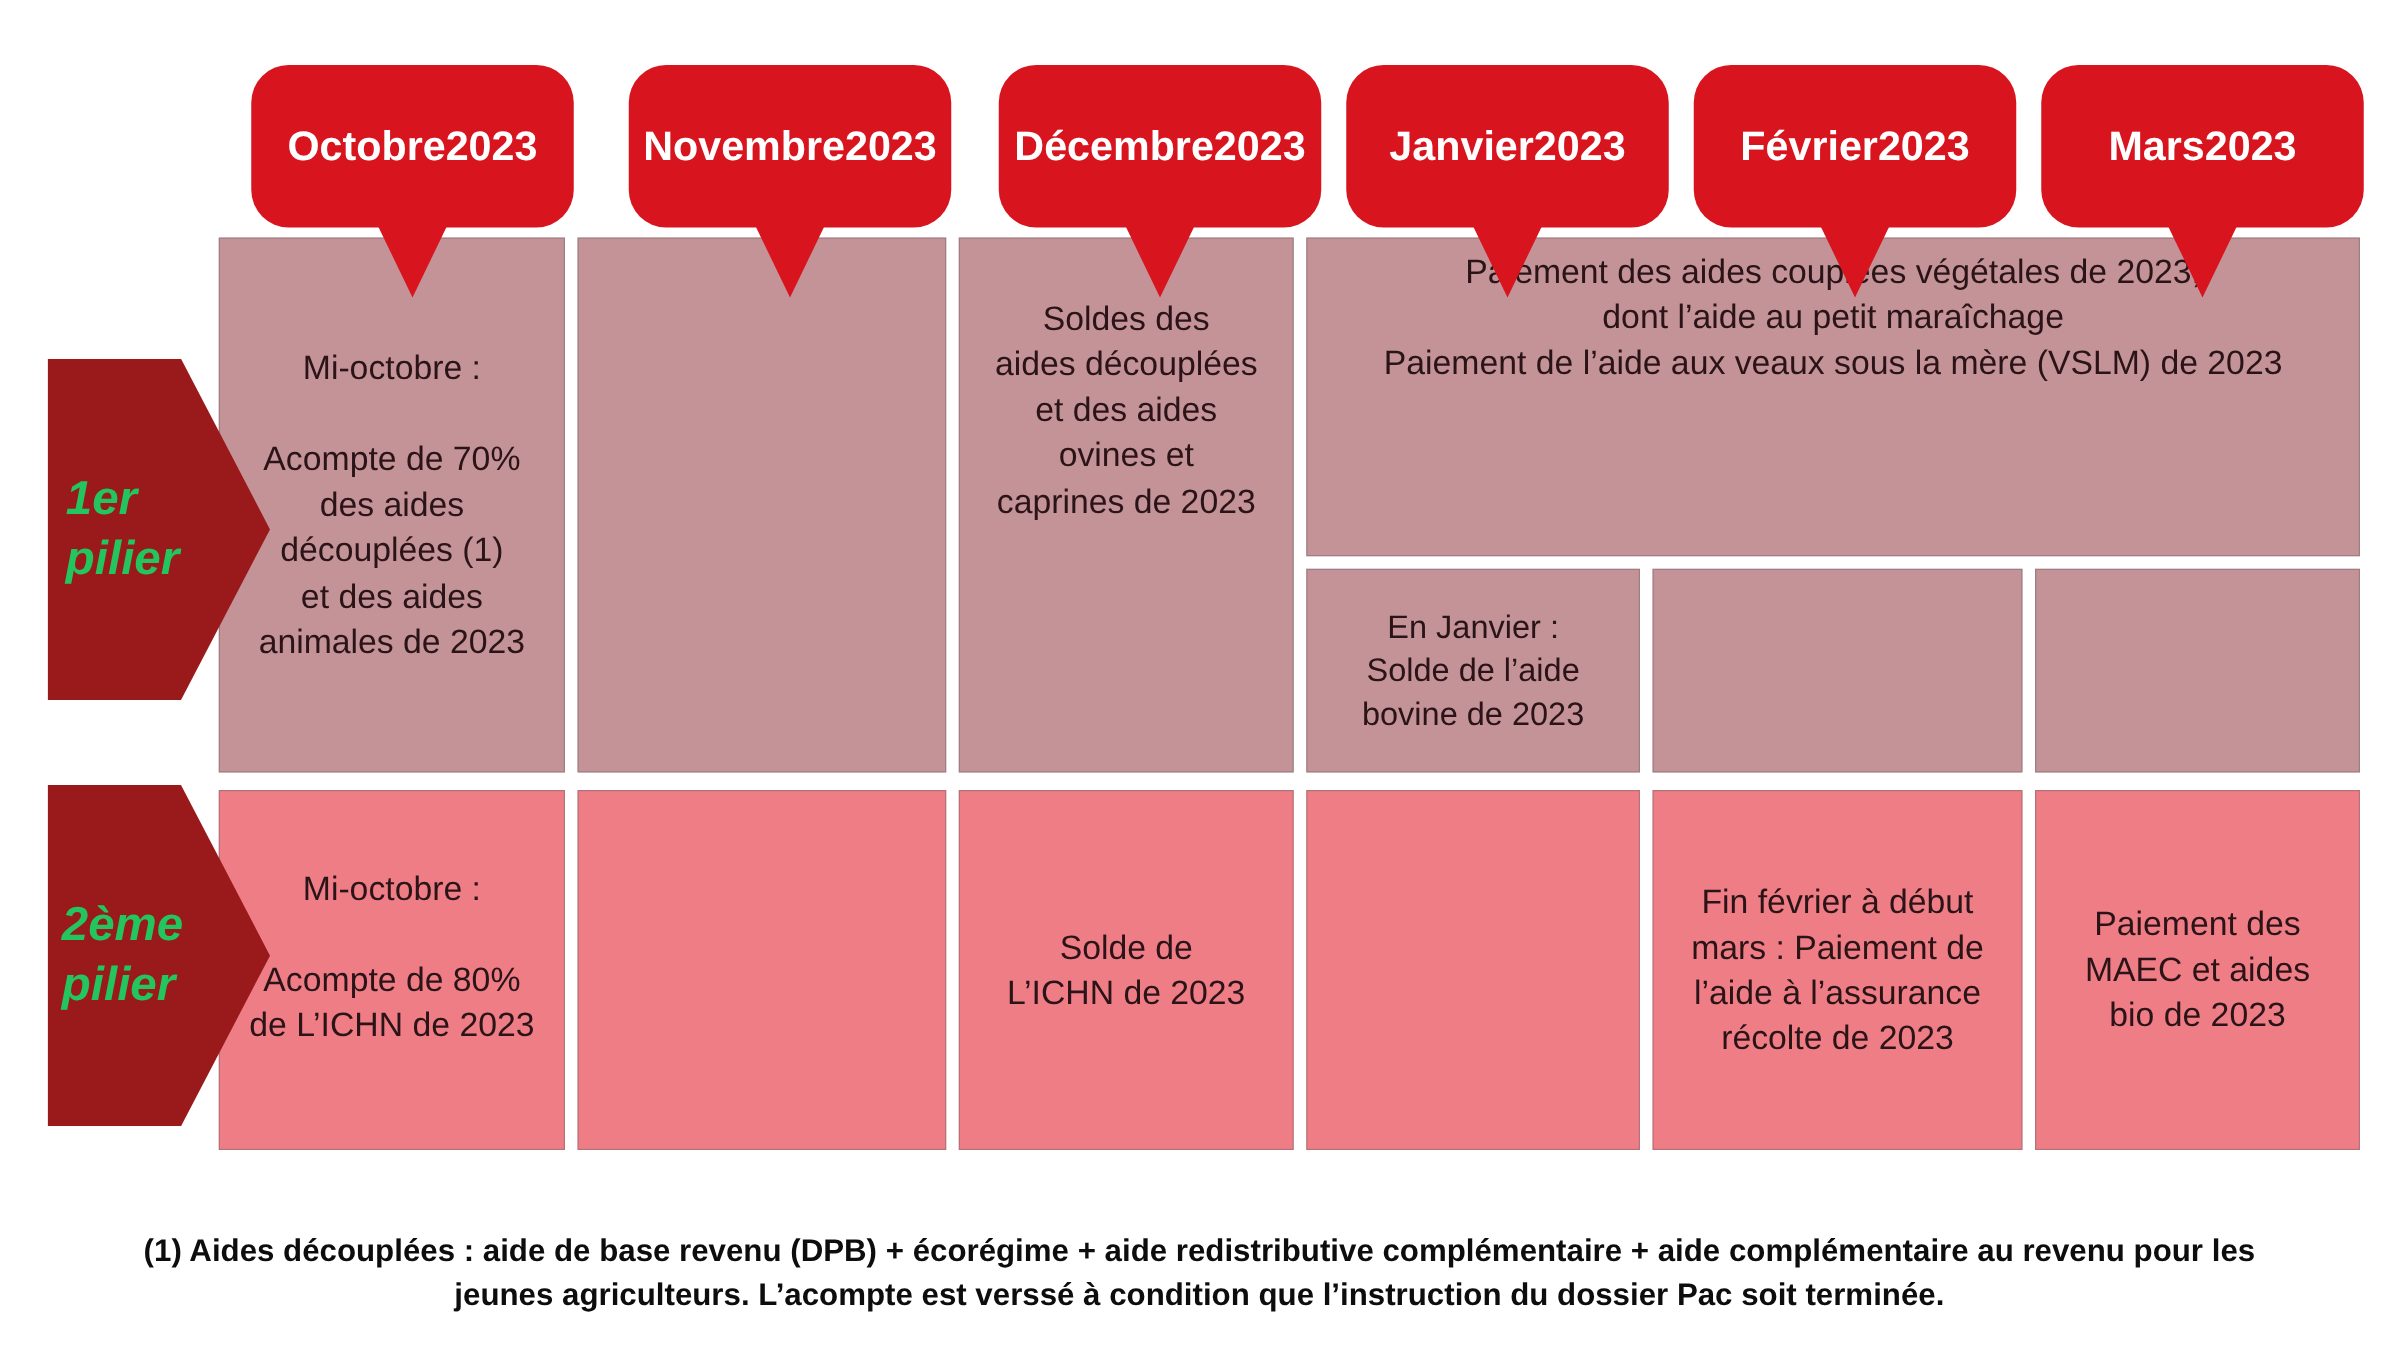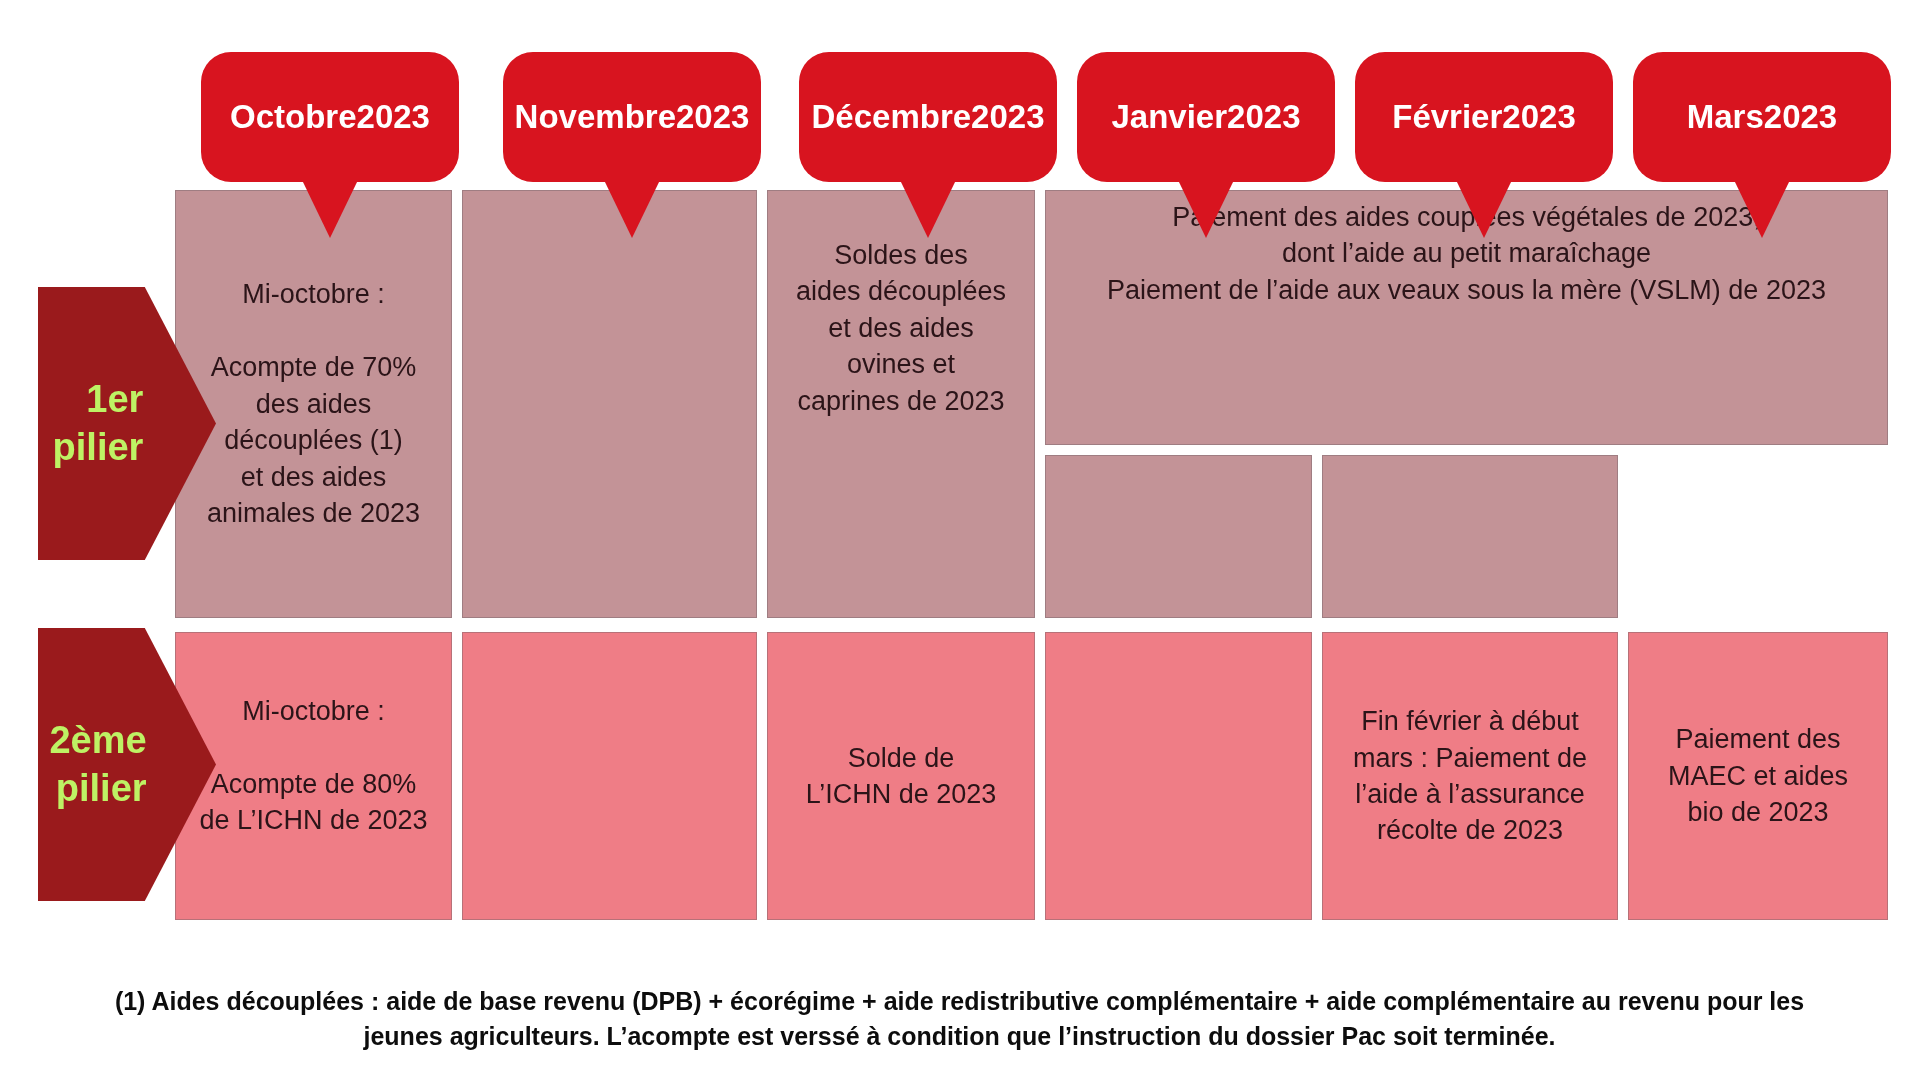--- a/index.html
+++ b/index.html
@@ -24,23 +24,23 @@
     border-top:58px solid var(--bubble-red);
   }
   .bubble.b1{left:201px} .bubble.b2{left:503px} .bubble.b3{left:799px}
   .bubble.b4{left:1077px} .bubble.b5{left:1355px} .bubble.b6{left:1633px}
 
   
   .pillar {
     position:absolute; left:38px; width:178px; height:273px;
     background:var(--arrow-dark-red);
     clip-path:polygon(0 0, 60% 0, 100% 50%, 60% 100%, 0 100%);
-    color:#bef264; font-weight:700; font-size:38px; line-height:1.25;
-    display:flex; align-items:center; justify-content:center; text-align:right;
-    padding-right:58px; white-space:pre-line; z-index:2;
+    color:#22c55e; font-weight:700; font-size:38px; line-height:1.25;
+    display:flex; align-items:center; justify-content:center; text-align:left;
+    padding-right:58px; white-space:pre-line; z-index:2;font-style:italic;
   }
   .pillar.p1{top:287px} .pillar.p2{top:628px}
 
   
   .grid {
     position:absolute; left:175px; top:190px;
     display:grid;
     grid-template-columns:277px 295px 268px 267px 296px 260px;
     grid-template-rows:428px 288px;
     column-gap:10px; row-gap:14px; z-index:1;
@@ -127,20 +127,23 @@
     <div class="cell c-mauve pt-dec">Soldes des
 aides découplées
 et des aides
 ovines et
 caprines de 2023</div>
 
     <div class="janmar">
       <div class="cell c-mauve span3">Paiement des aides couplées végétales de 2023,
 dont l’aide au petit maraîchage
 Paiement de l’aide aux veaux sous la mère (VSLM) de 2023</div>
+      <div class="cell c-mauve sub">En Janvier :
+Solde de l’aide
+bovine de 2023</div>
       <div class="cell c-mauve sub"></div>
       <div class="cell c-mauve sub"></div>
     </div>
 
     <div class="cell c-salmon pt-oct2">Mi-octobre :
 
 Acompte de 80%
 de L’ICHN de 2023</div>
     <div class="cell c-salmon"></div>
     <div class="cell c-salmon">Solde de

